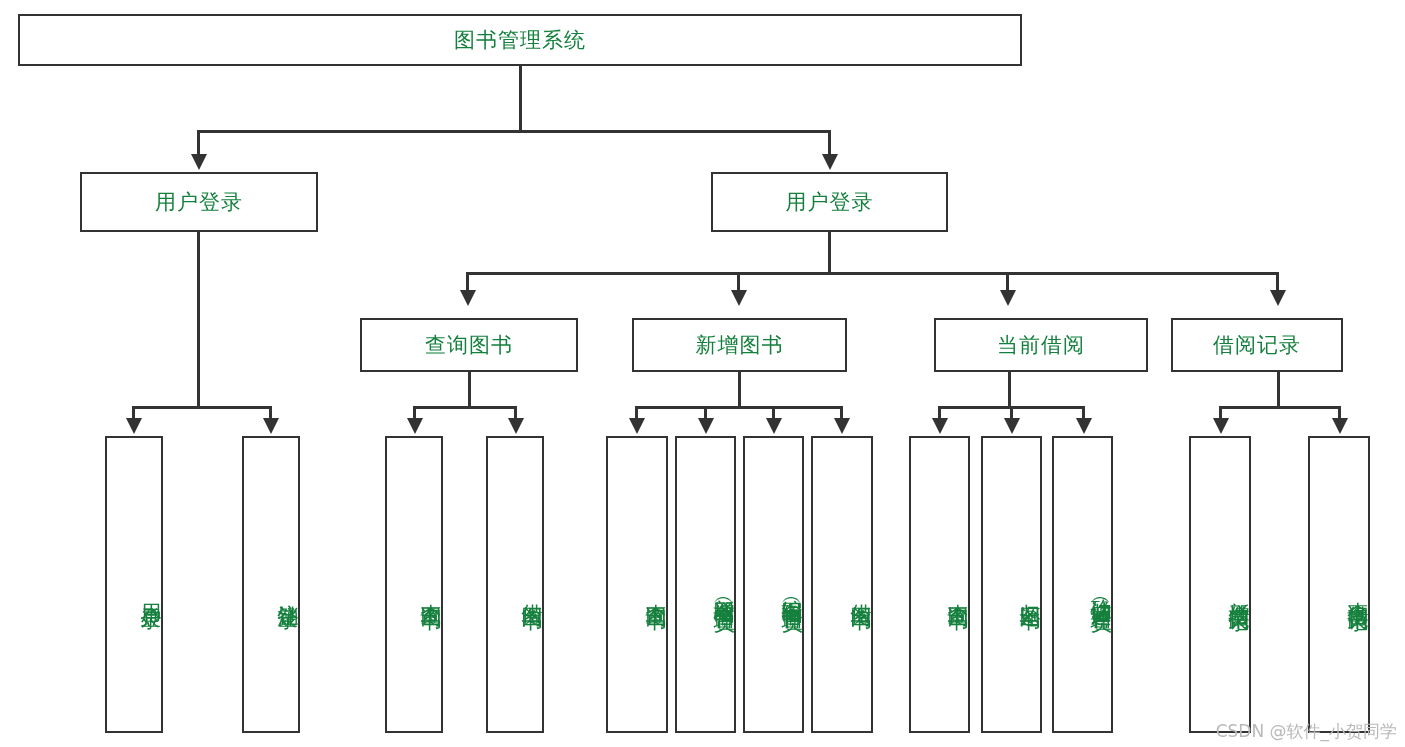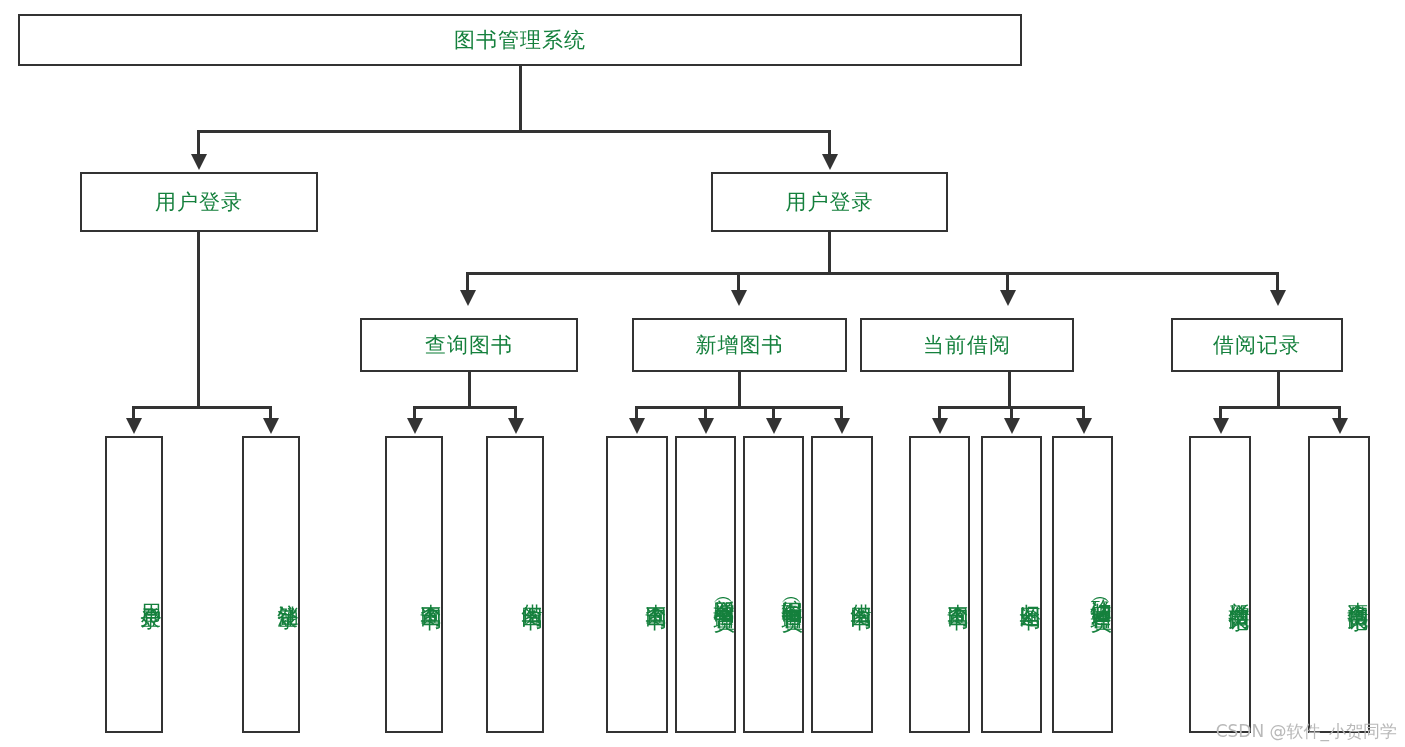--- a/index.html
+++ b/index.html
@@ -145,21 +145,21 @@
   <div class="node horiz" style="left:711px; top:172px; width:237px; height:60px;">
     <span>用户登录</span>
   </div>
 
   <div class="node horiz" style="left:360px; top:318px; width:218px; height:54px;">
     <span>查询图书</span>
   </div>
   <div class="node horiz" style="left:632px; top:318px; width:215px; height:54px;">
     <span>新增图书</span>
   </div>
-  <div class="node horiz" style="left:860px; top:318px; width:214px; height:54px;">
+  <div class="node horiz" style="left:934px; top:318px; width:214px; height:54px;">
     <span>当前借阅</span>
   </div>
   <div class="node horiz" style="left:1171px; top:318px; width:172px; height:54px;">
     <span>借阅记录</span>
   </div>
 
   <div class="node vert" style="left:105px; top:436px; width:58px; height:297px;">
     <span>用户登录</span>
   </div>
   <div class="node vert" style="left:242px; top:436px; width:58px; height:297px;">

